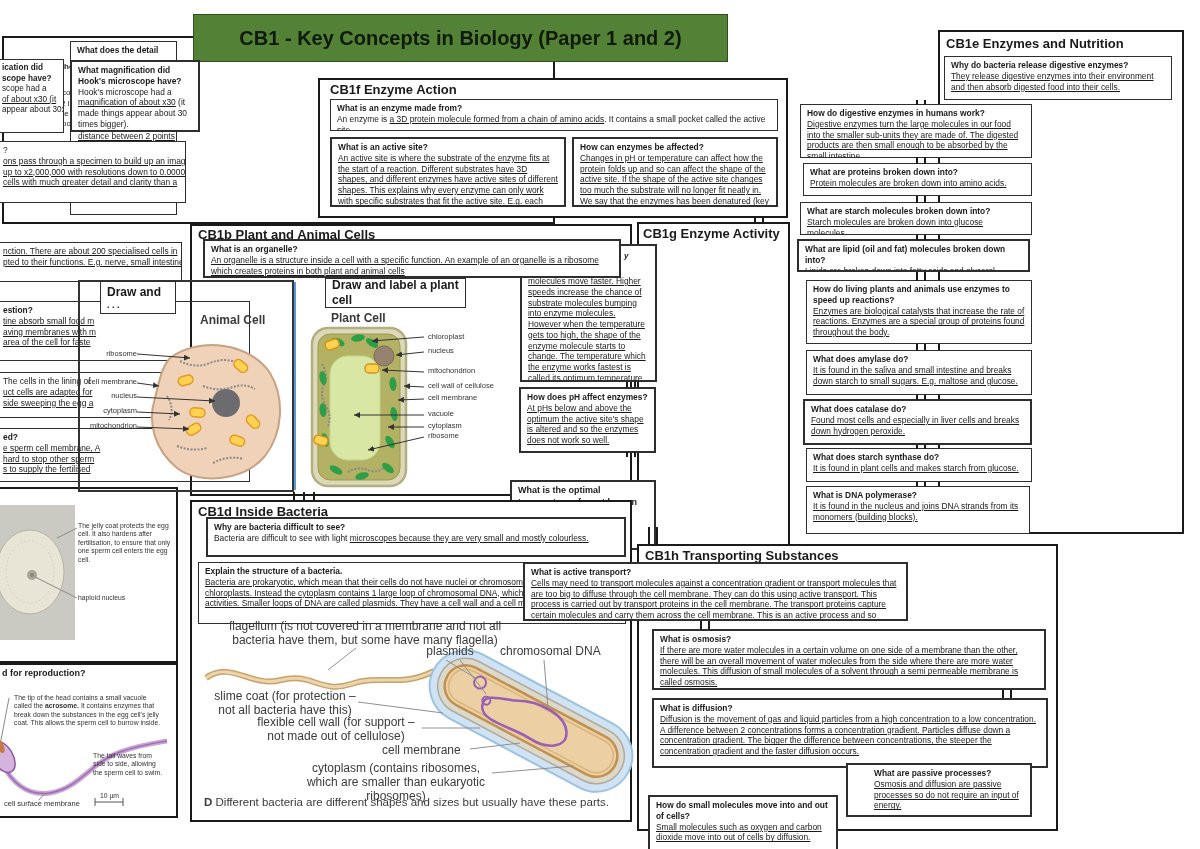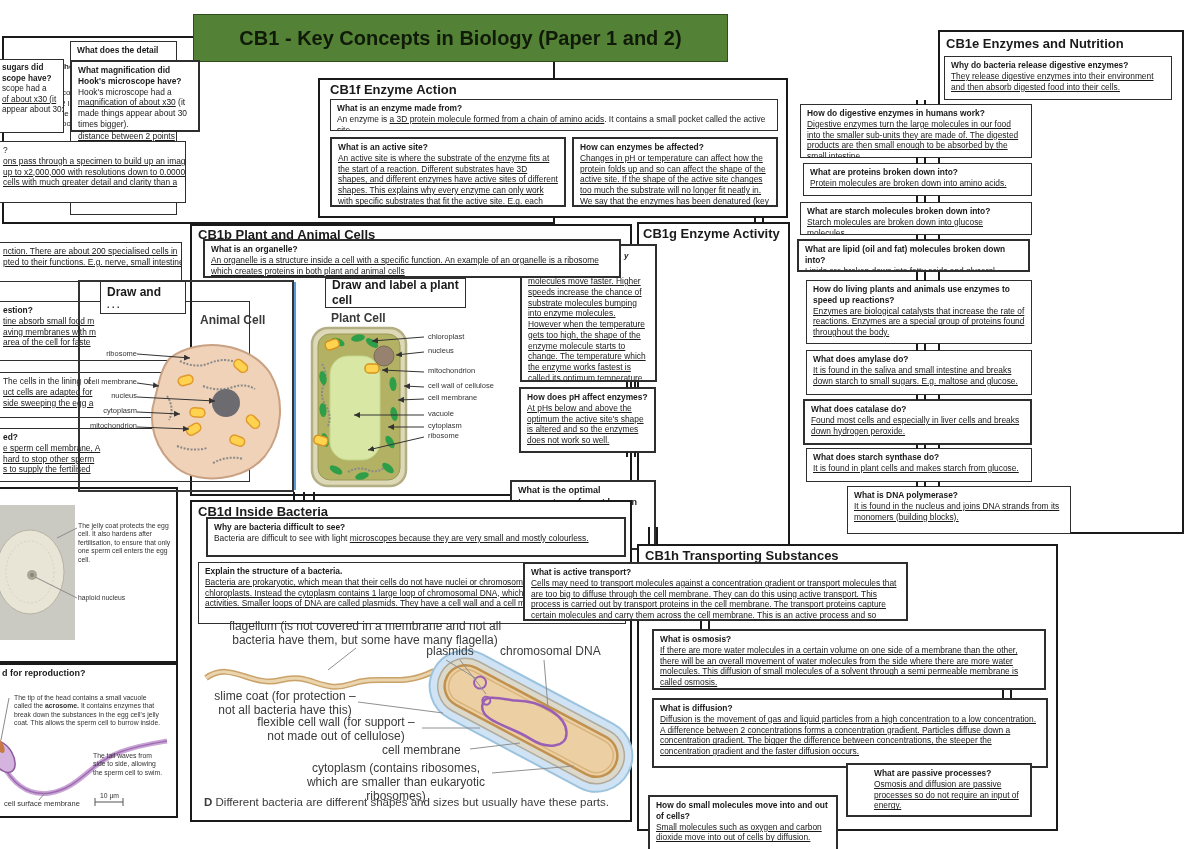--- a/index.html
+++ b/index.html
@@ -27,21 +27,21 @@
 </head>
 <body>
 
 <div class="page">
 
   <div class="outer" style="left:2px;top:36px;width:553px;height:188px;"></div>
   <div class="b z2" style="left:70px;top:41px;width:107px;height:174px;border-width:1px;">
     <span class="q">What does the detail</span>
   </div>
   <div class="b z1" style="left:-60px;top:59px;width:124px;height:74px;padding-left:61px;font-size:8.2px;">
-    <div class="q nl">sugars did</div>
+    <div class="q nl">ication did</div>
     <div class="q nl">scope have?</div>
     <div class="nl">scope had a</div>
     <div class="nl a">of about x30 (it</div>
     <div class="nl">appear about 30x</div>
   </div>
   <span class="frag" style="left:64px;top:62px;">he</span>
   <span class="frag" style="left:62px;top:88px;font-weight:normal;">co</span>
   <span class="frag" style="left:61px;top:99px;font-weight:normal;">2 l</span>
   <span class="frag" style="left:62px;top:109px;font-weight:normal;">te</span>
   <span class="frag" style="left:62px;top:119px;font-weight:normal;">po</span>
@@ -107,21 +107,21 @@
     <span class="a">It is found in the saliva and small intestine and breaks down starch to small sugars. E.g. maltose and glucose.</span>
   </div>
   <div class="b" style="left:803px;top:399px;width:229px;height:46px;border-width:2px;">
     <div class="q">What does catalase do?</div>
     <span class="a">Found most cells and especially in liver cells and breaks down hydrogen peroxide.</span>
   </div>
   <div class="b" style="left:806px;top:448px;width:226px;height:34px;">
     <div class="q">What does starch synthase do?</div>
     <span class="a">It is found in plant cells and makes starch from glucose.</span>
   </div>
-  <div class="b" style="left:806px;top:486px;width:224px;height:48px;margin-left:41px;">
+  <div class="b" style="left:806px;top:486px;width:224px;height:48px;">
     <div class="q">What is DNA polymerase?</div>
     <span class="a">It is found in the nucleus and joins DNA strands from its monomers (building blocks).</span>
   </div>
   <div class="tick" style="left:916px;top:100px;height:5px;"></div>
     <div class="tick" style="left:924px;top:100px;height:5px;"></div>
   <div class="tick" style="left:916px;top:157px;height:7px;"></div>
     <div class="tick" style="left:924px;top:157px;height:7px;"></div>
   <div class="tick" style="left:916px;top:196px;height:7px;"></div>
     <div class="tick" style="left:924px;top:196px;height:7px;"></div>
   <div class="tick" style="left:916px;top:235px;height:5px;"></div>
@@ -156,21 +156,21 @@
     <div class="nl a">side sweeping the egg a</div>
   </div>
   <div class="b nb z1" style="left:-40px;top:428px;width:290px;height:54px;padding-left:42px;background:transparent;">
     <div class="nl q">ed?</div>
     <div class="nl a">e sperm cell membrane, A</div>
     <div class="nl a">hard to stop other sperm</div>
     <div class="nl a">s to supply the fertilised</div>
   </div>
 
   <div class="outer z2" style="left:78px;top:280px;width:216px;height:212px;background:transparent;border-color:#333;"></div>
-  <div class="b z5" style="left:100px;top:281px;width:86px;height:33px;font-size:12px;font-weight:bold;border-width:1.5px;">
+  <div class="b z5" style="left:100px;top:281px;width:76px;height:33px;font-size:12px;font-weight:bold;border-width:1.5px;">
     <div>Draw and</div>
     <div style="font-size:9px;">. . .</div>
   </div>
   <div class="biglbl z3" style="left:200px;top:314px;font-weight:600;">Animal Cell</div>
   <svg class="z2" style="left:85px;top:328px;" width="209" height="162" viewBox="0 0 209 162">
     <defs>
       <marker id="ah" markerWidth="7" markerHeight="7" refX="6" refY="3" orient="auto">
           <path d="M0,0 L6,3 L0,6 z" fill="#333"></path>
         </marker>
     </defs>

